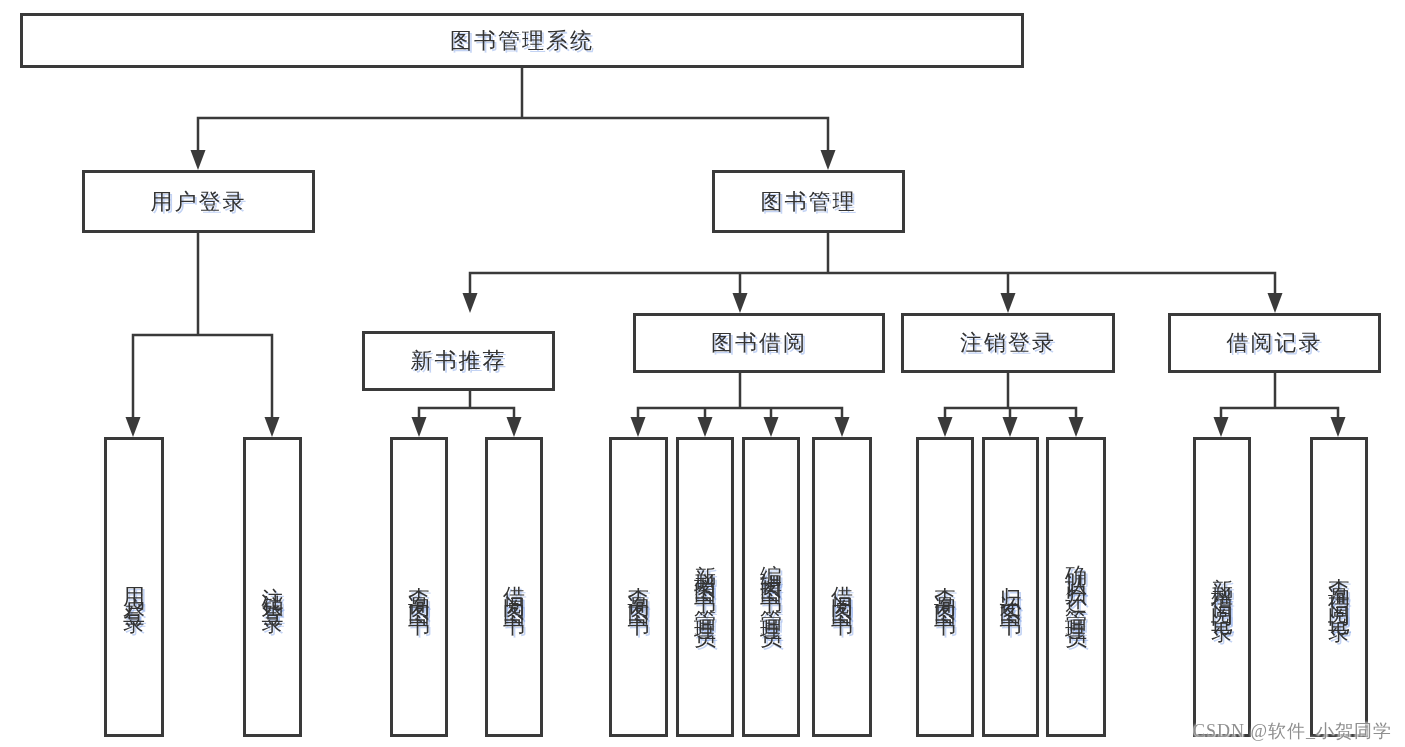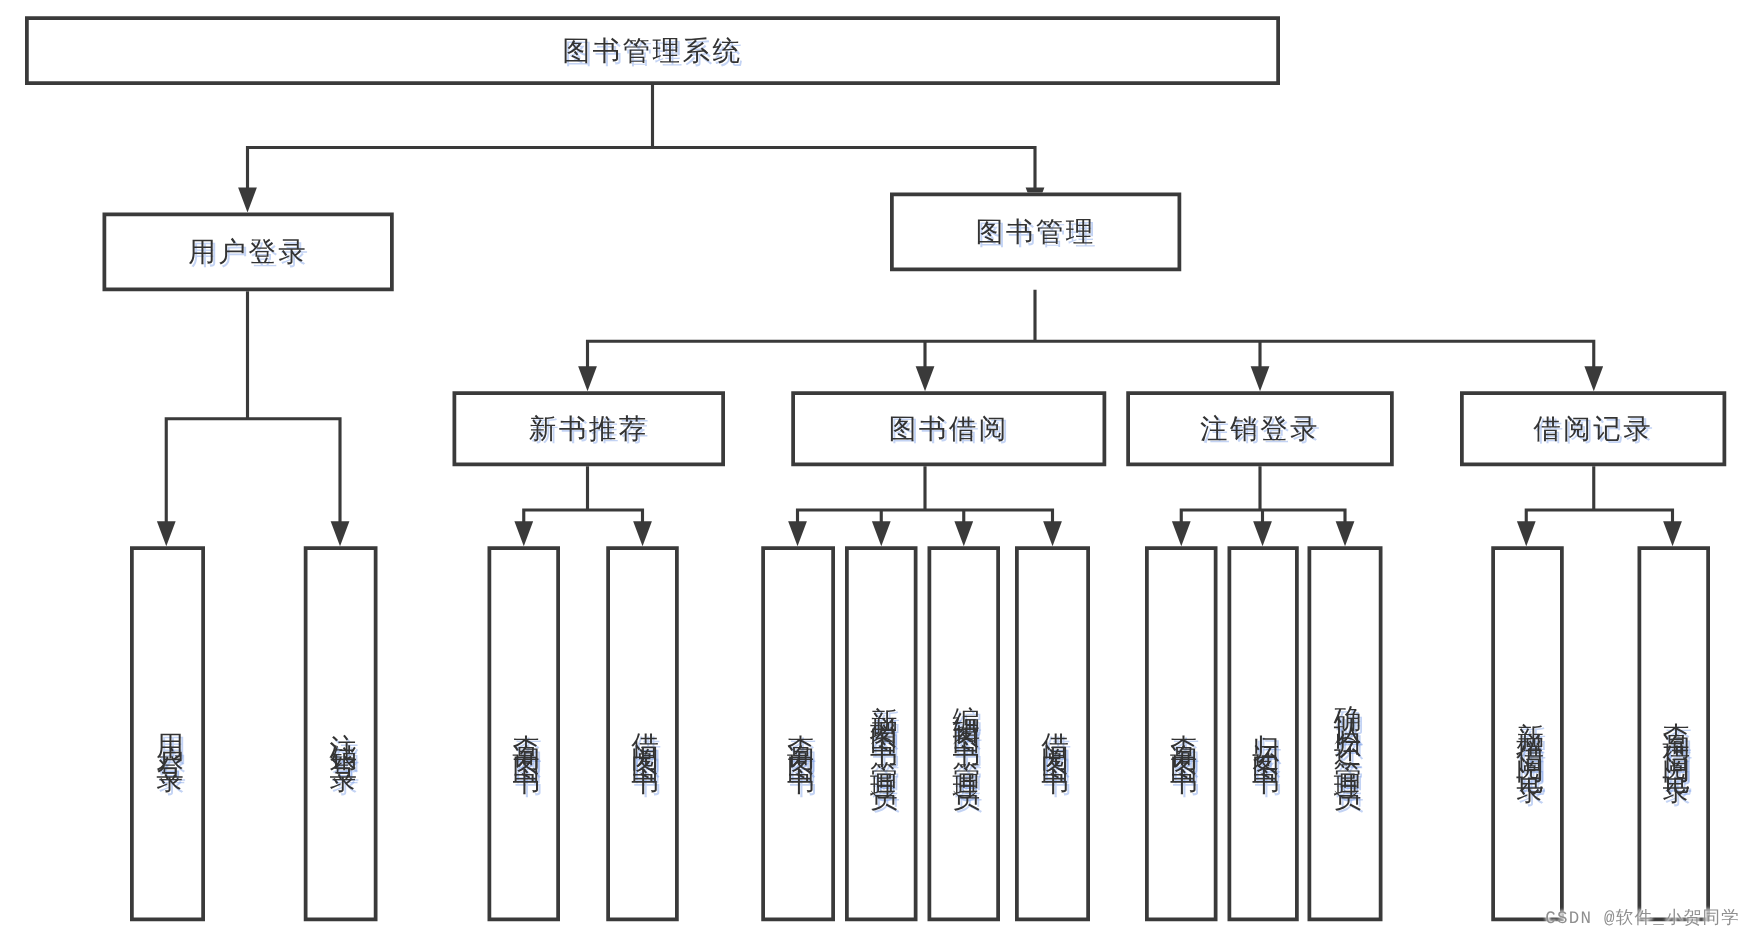--- a/index.html
+++ b/index.html
@@ -6,21 +6,21 @@
     --line:#3a3a3a;
     --text:#333333;
     --bg:#ffffff;
   }
   html,body{margin:0;padding:0;background:var(--bg);}
   .canvas{
     position:relative;
     width:1405px;height:747px;
     background:var(--bg);
     overflow:hidden;
-    font-family:Liberation Mono, monospace;
+    font-family:Liberation Serif, serif;
   }
   .connectors{position:absolute;left:0;top:0;width:1405px;height:747px;}
   .node{
     position:absolute;
     box-sizing:border-box;
     border:3px solid var(--line);
     background:#fff;
     display:flex;align-items:center;justify-content:center;
     color:var(--text);
   }
@@ -36,21 +36,21 @@
     font-size:22px;
     letter-spacing:9px;
     line-height:1;
     color:var(--text);
     text-shadow:2px 2px 0 rgba(122,158,230,0.45);
     white-space:nowrap;
   }
   .watermark{
     position:absolute;
     right:13px;bottom:4px;
-    font-size:14px;
+    font-size:18px;
     letter-spacing:1px;
     color:#8f8f8f;
     text-shadow:0 0 3px #fff,0 0 3px #fff,1px 1px 2px #fff;
     white-space:nowrap;
   }
 </style>
 </head>
 <body>
 
 <div class="canvas">
@@ -91,23 +91,23 @@
       <polygon points="1002.5,417 1017.5,417 1010,437"></polygon>
       <polygon points="1068.5,417 1083.5,417 1076,437"></polygon>
       <polygon points="1213.5,417 1228.5,417 1221,437"></polygon>
       <polygon points="1330.5,417 1345.5,417 1338,437"></polygon>
     </g>
   </svg>
 
   <div class="node h-node" style="left:20px;top:13px;width:1004px;height:55px">图书管理系统</div>
 
   <div class="node h-node" style="left:82px;top:170px;width:233px;height:63px">用户登录</div>
-  <div class="node h-node" style="left:712px;top:154px;width:233px;height:63px">图书管理</div>
+  <div class="node h-node" style="left:712px;top:170px;width:193px;height:63px">图书管理</div>
 
-  <div class="node h-node" style="left:362px;top:313px;width:218px;height:60px">新书推荐</div>
+  <div class="node h-node" style="left:362px;top:331px;width:193px;height:60px">新书推荐</div>
   <div class="node h-node" style="left:633px;top:313px;width:252px;height:60px">图书借阅</div>
   <div class="node h-node" style="left:901px;top:313px;width:214px;height:60px">注销登录</div>
   <div class="node h-node" style="left:1168px;top:313px;width:213px;height:60px">借阅记录</div>
 
   <div class="node leaf" style="left:104px;top:437px;width:60px;height:300px">
     <span>用户登录</span>
   </div>
   <div class="node leaf" style="left:243px;top:437px;width:59px;height:300px">
     <span>注销登录</span>
   </div>

